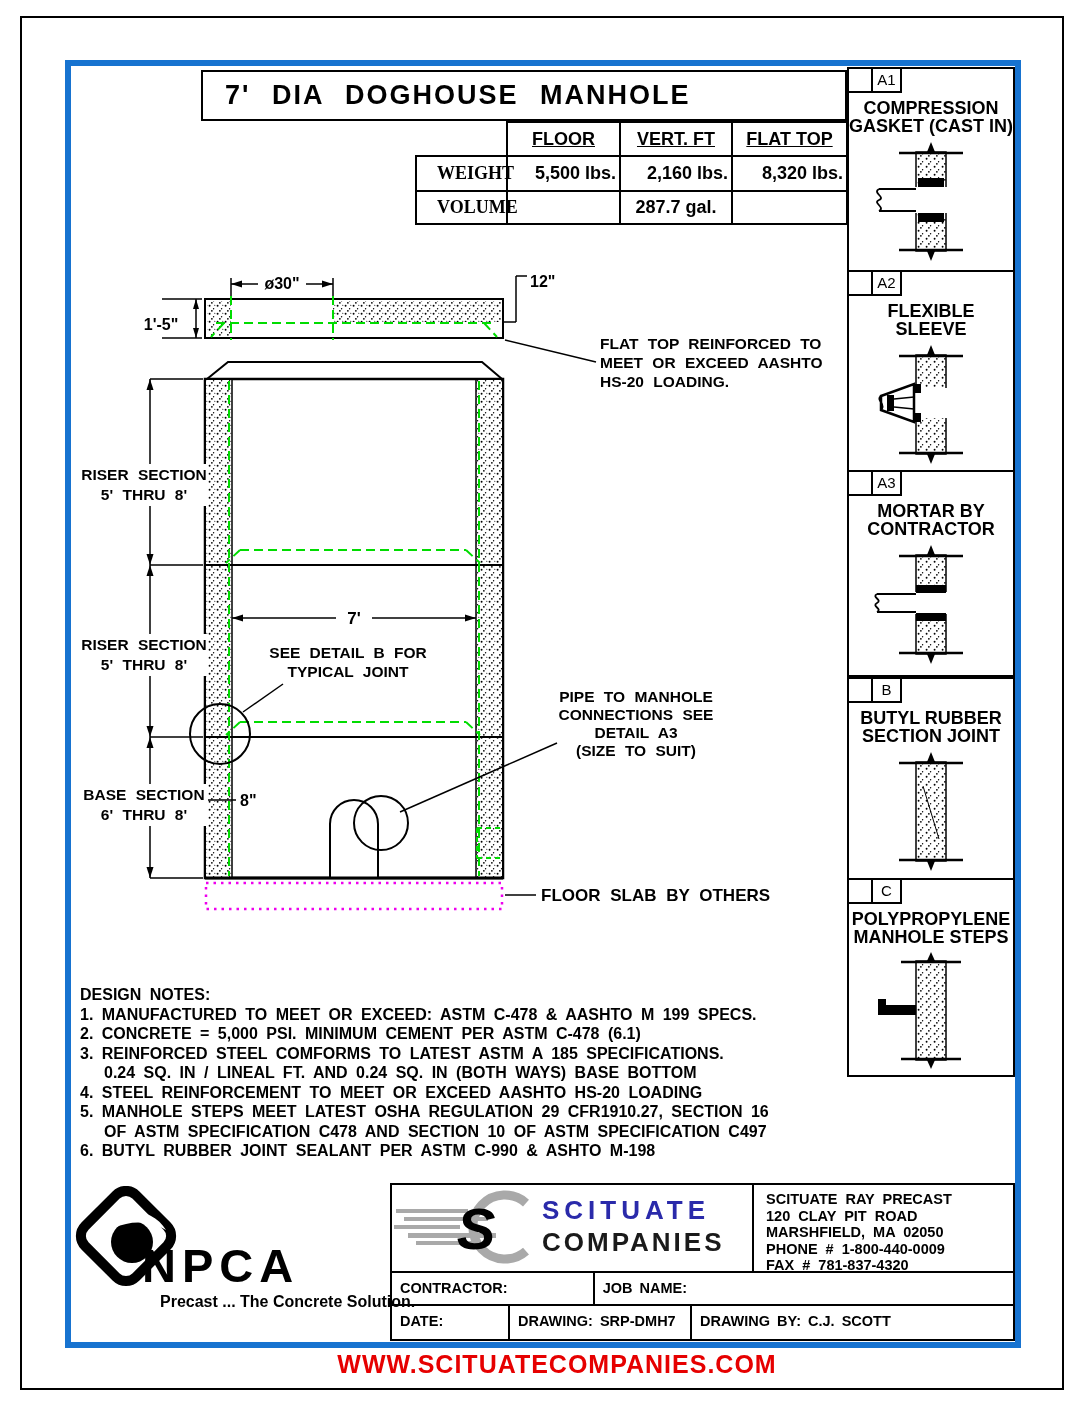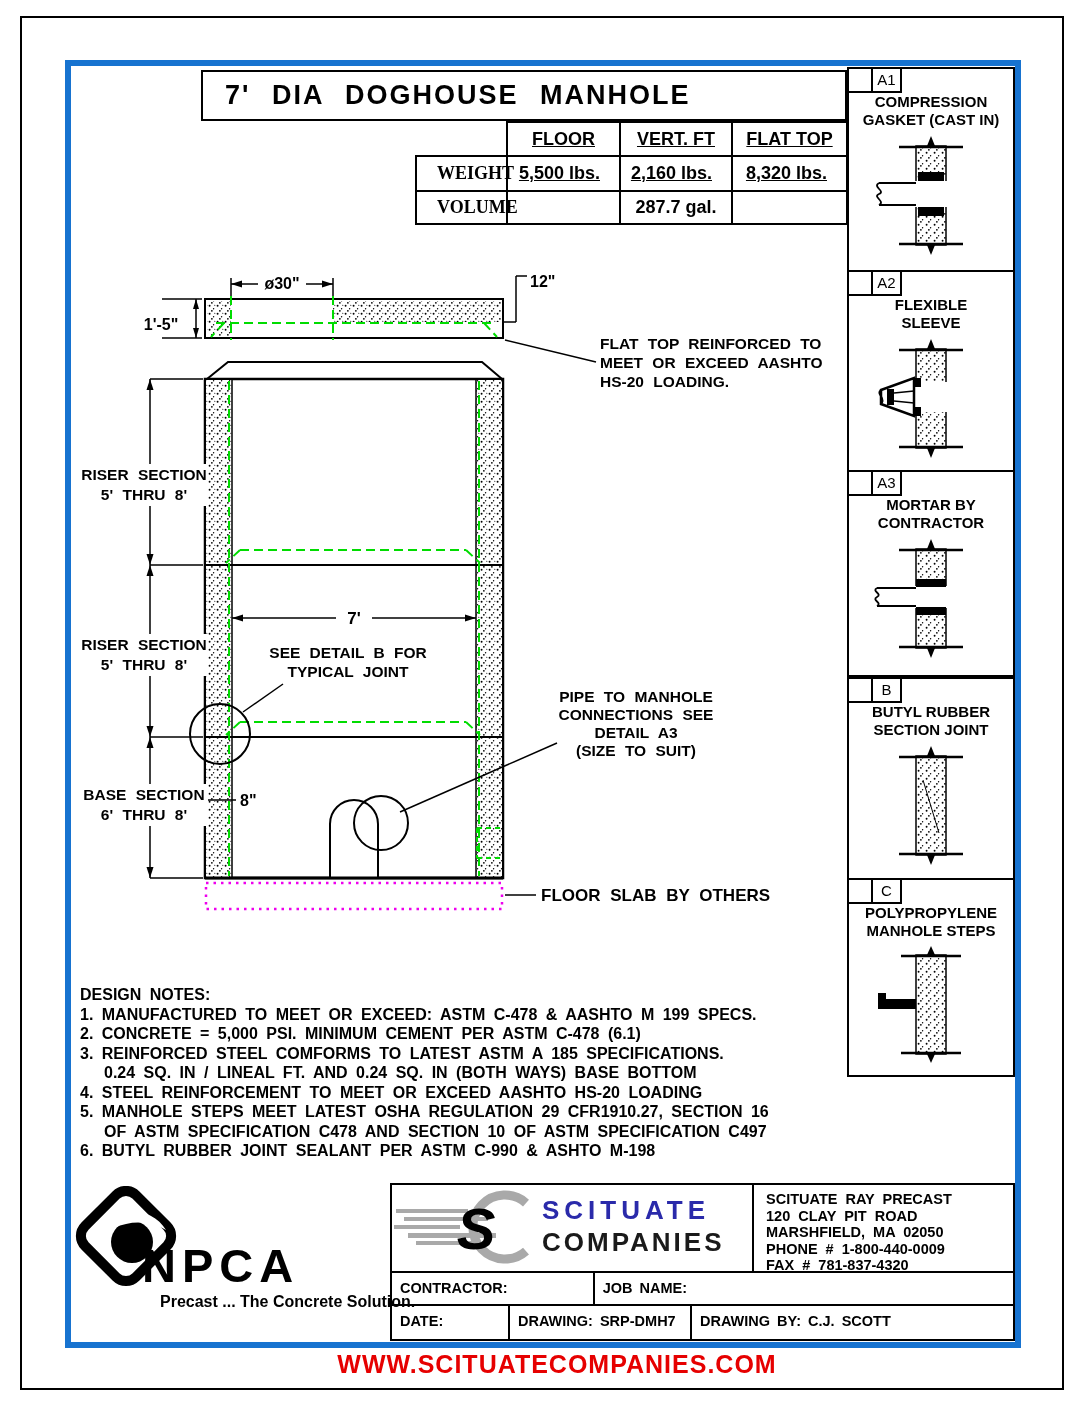--- a/index.html
+++ b/index.html
@@ -13,32 +13,32 @@
   .cad{word-spacing:5px;}
   .title-box{position:absolute;left:201px;top:70px;width:646px;height:51px;border:2px solid #000;
              line-height:47px;padding-left:22px;font-size:27px;font-weight:bold;letter-spacing:2px;word-spacing:12px;}
   
   .spec-table{position:absolute;left:415px;top:121px;width:433px;height:104px;display:grid;
               grid-template-columns:91px 113px 112px 117px;grid-template-rows:34px 35px 35px;
               font-size:18px;font-weight:bold;}
   .spec-table .cell{border-left:2px solid #000;border-top:2px solid #000;display:flex;align-items:center;}
   .spec-table .hdr{justify-content:center;text-decoration:underline;}
   .spec-table .lbl{padding-left:20px;font-family:Liberation Serif, serif;}
-  .spec-table .val{justify-content:flex-end;padding-right:19px;text-decoration:underline;}
+  .spec-table .val{justify-content:flex-end;padding-right:3px;}
   .spec-table .ctr{justify-content:center;}
   .spec-table .spacer{border:none;}
   .spec-table .bR{border-right:2px solid #000;}
   .spec-table .bB{border-bottom:2px solid #000;}
   
   .sidebar{position:absolute;left:847px;top:67px;width:168px;height:1010px;}
   .panel{position:absolute;left:0;width:168px;border:2px solid #000;background:#fff;}
   .panel .tab{position:absolute;left:22px;top:-2px;width:31px;height:26px;border:2px solid #000;
               background:#fff;text-align:center;font-weight:normal;font-size:15px;line-height:22px;}
   .panel .tab-line{position:absolute;left:0;top:22px;width:22px;height:2px;background:#000;}
-  .panel .ptitle{margin-top:24px;text-align:center;font-size:15px;font-weight:bold;line-height:18px;letter-spacing:0;}
+  .panel .ptitle{margin-top:30px;text-align:center;font-size:18px;font-weight:bold;line-height:18px;letter-spacing:0;}
   .panel svg{display:block;margin:6px auto 0 auto;}
   
   .design-notes{position:absolute;left:80px;top:985px;width:772px;font-size:16px;font-weight:bold;
                 line-height:19.5px;white-space:nowrap;word-spacing:4px;}
   .design-notes .indent{padding-left:24px;}
   
   .title-block{position:absolute;left:390px;top:1183px;width:625px;height:158px;border:2px solid #000;}
   .tb-logo-cell{position:absolute;left:0;top:0;width:362px;height:88px;border-right:2px solid #000;border-bottom:2px solid #000;}
   .tb-address{position:absolute;left:362px;top:0;width:259px;height:88px;border-bottom:2px solid #000;
               font-size:14.5px;font-weight:bold;line-height:16.5px;padding:6px 0 0 12px;word-spacing:4px;}

